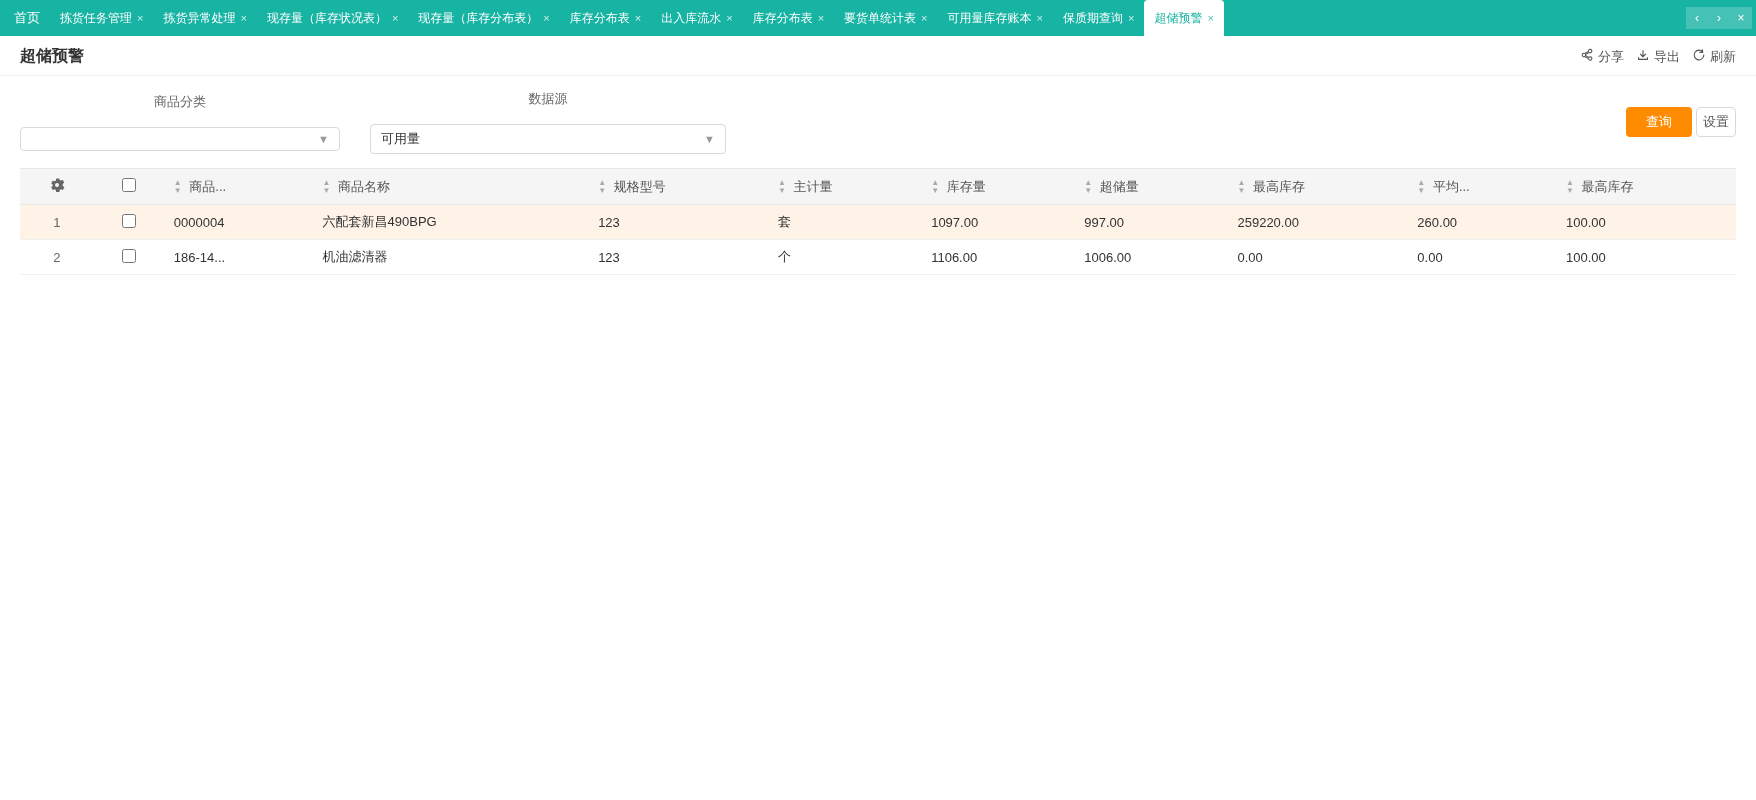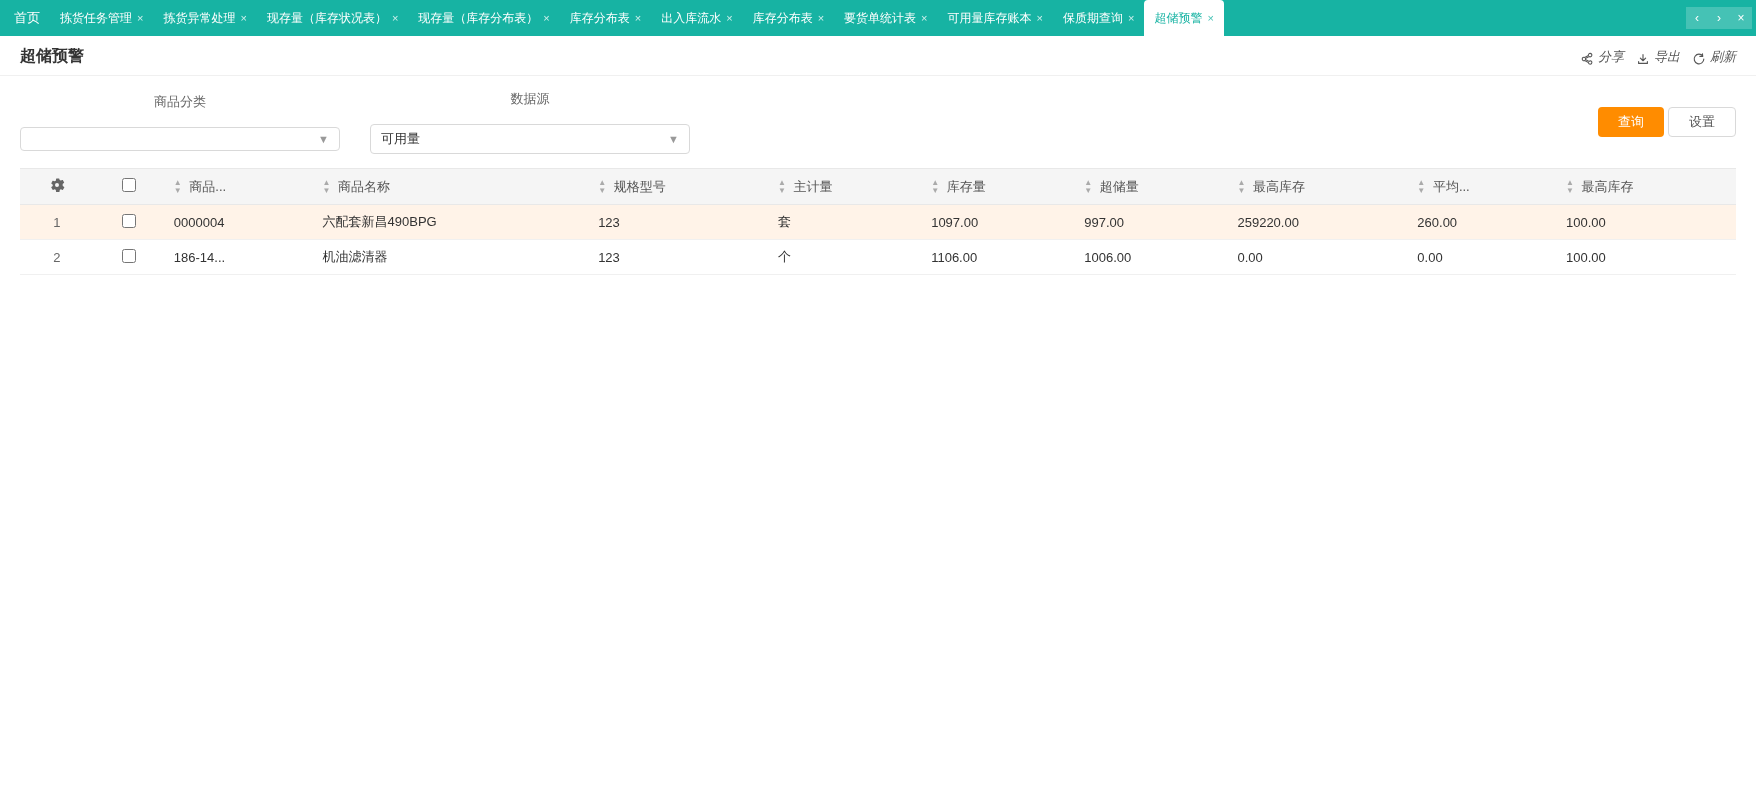--- a/index.html
+++ b/index.html
@@ -65,26 +65,25 @@
       font-weight: bold;
       color: #333;
     }
     .header-actions {
       display: flex;
       gap: 12px;
       align-items: center;
     }
     .action-link {
       display: flex;
-      align-items: flex-end;
+      align-items: flex-start;
       gap: 4px;
       color: #555;
       cursor: pointer;
       font-size: 13px;
-      font-style: italic;
     }
 
     
     .filter-area {
       display: flex;
       align-items: center;
       padding: 14px 20px;
       gap: 30px;
     }
     .filter-item {
@@ -107,42 +106,42 @@
     }
     .filter-select-text { color: #999; font-size: 13px; flex: 1; }
     .filter-select-arrow { color: #999; font-size: 11px; }
 
     .filter-select-inline {
       display: flex;
       align-items: center;
       border: 1px solid #d9d9d9;
       border-radius: 4px;
       padding: 5px 10px;
-      width: 320px;
+      width: 356px;
       cursor: pointer;
       background: #fff;
       justify-content: space-between;
     }
     .filter-select-inline-text { color: #333; font-size: 13px; flex: 1; }
 
     .btn-query {
       background: #ff8c00;
       color: #fff;
       border: none;
       border-radius: 4px;
       padding: 6px 20px;
       cursor: pointer;
       font-size: 13px;
     }
     .btn-settings {
       background: #fff;
       color: #555;
       border: 1px solid #d9d9d9;
       border-radius: 4px;
-      padding: 5px 20px;
+      padding: 5px 6px;
       cursor: pointer;
       font-size: 13px;
     }
 
     .filter-right-btns {
       margin-left: auto;
       display: flex;
       flex-direction: row;
       gap: 4px;
     }

